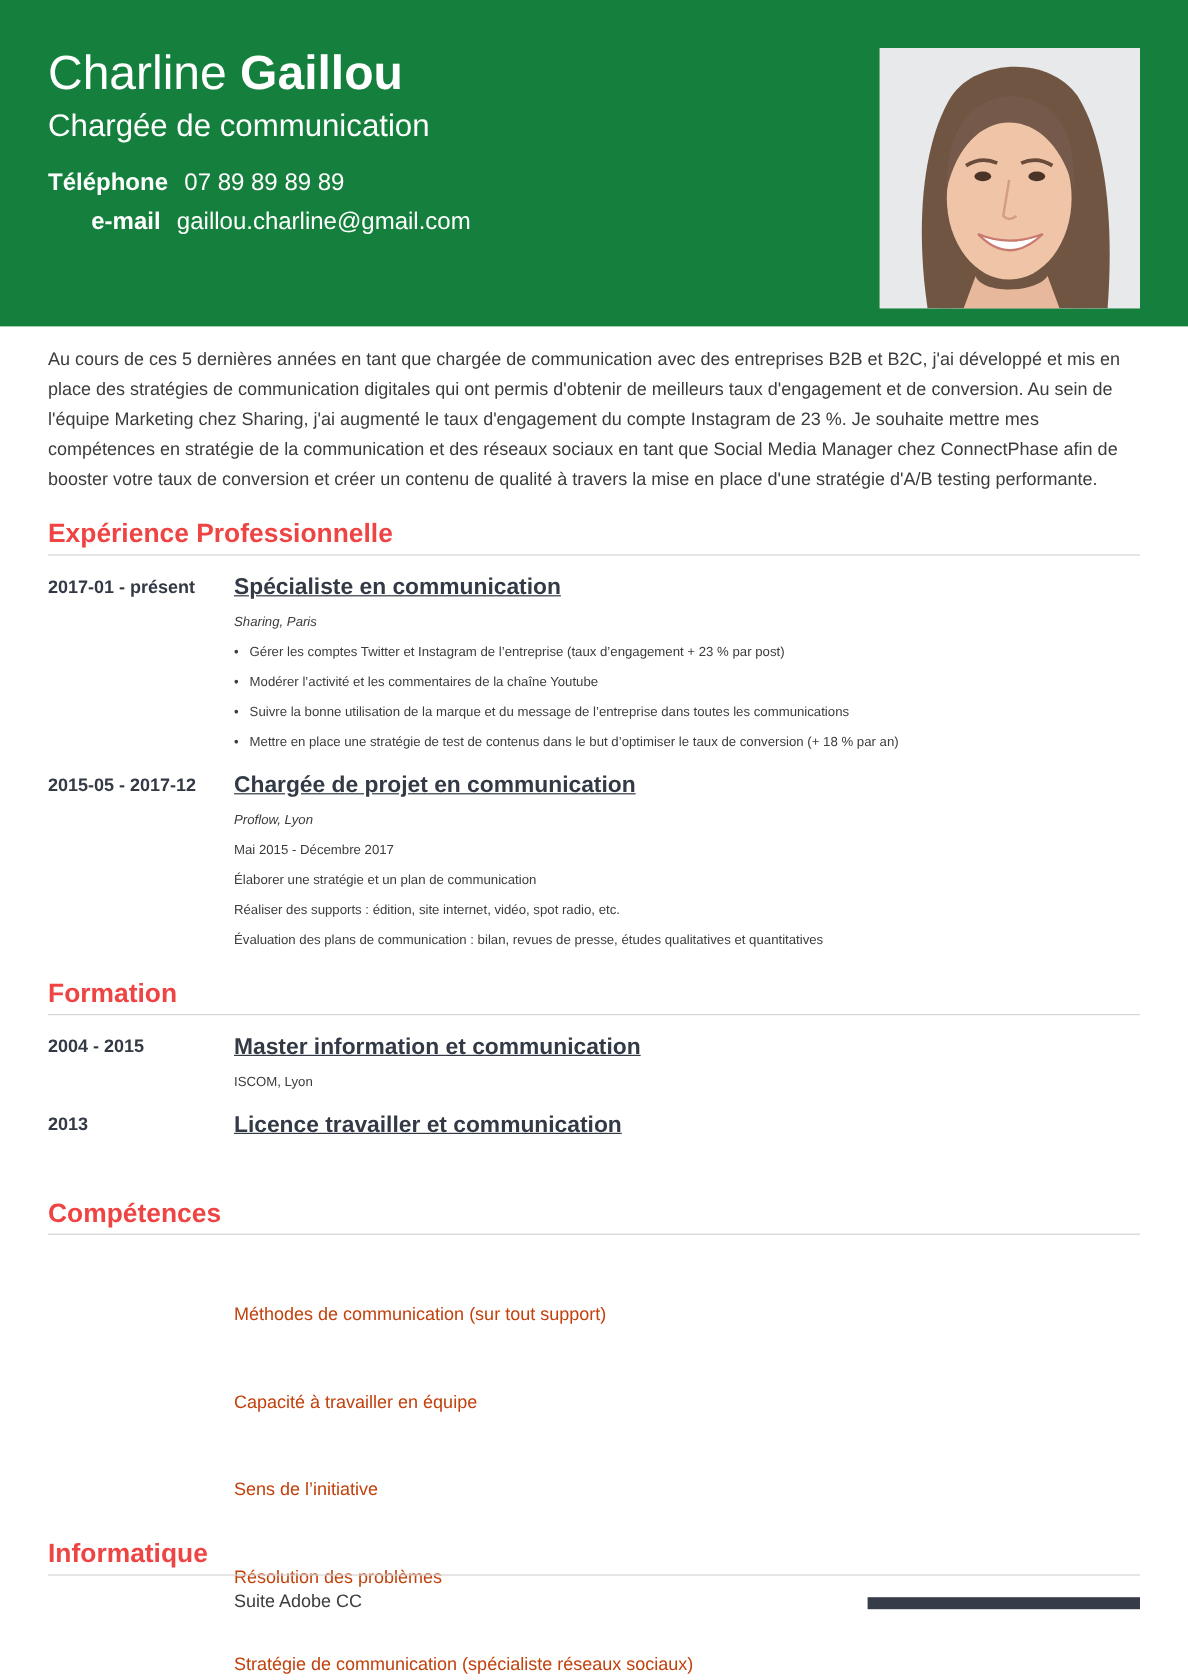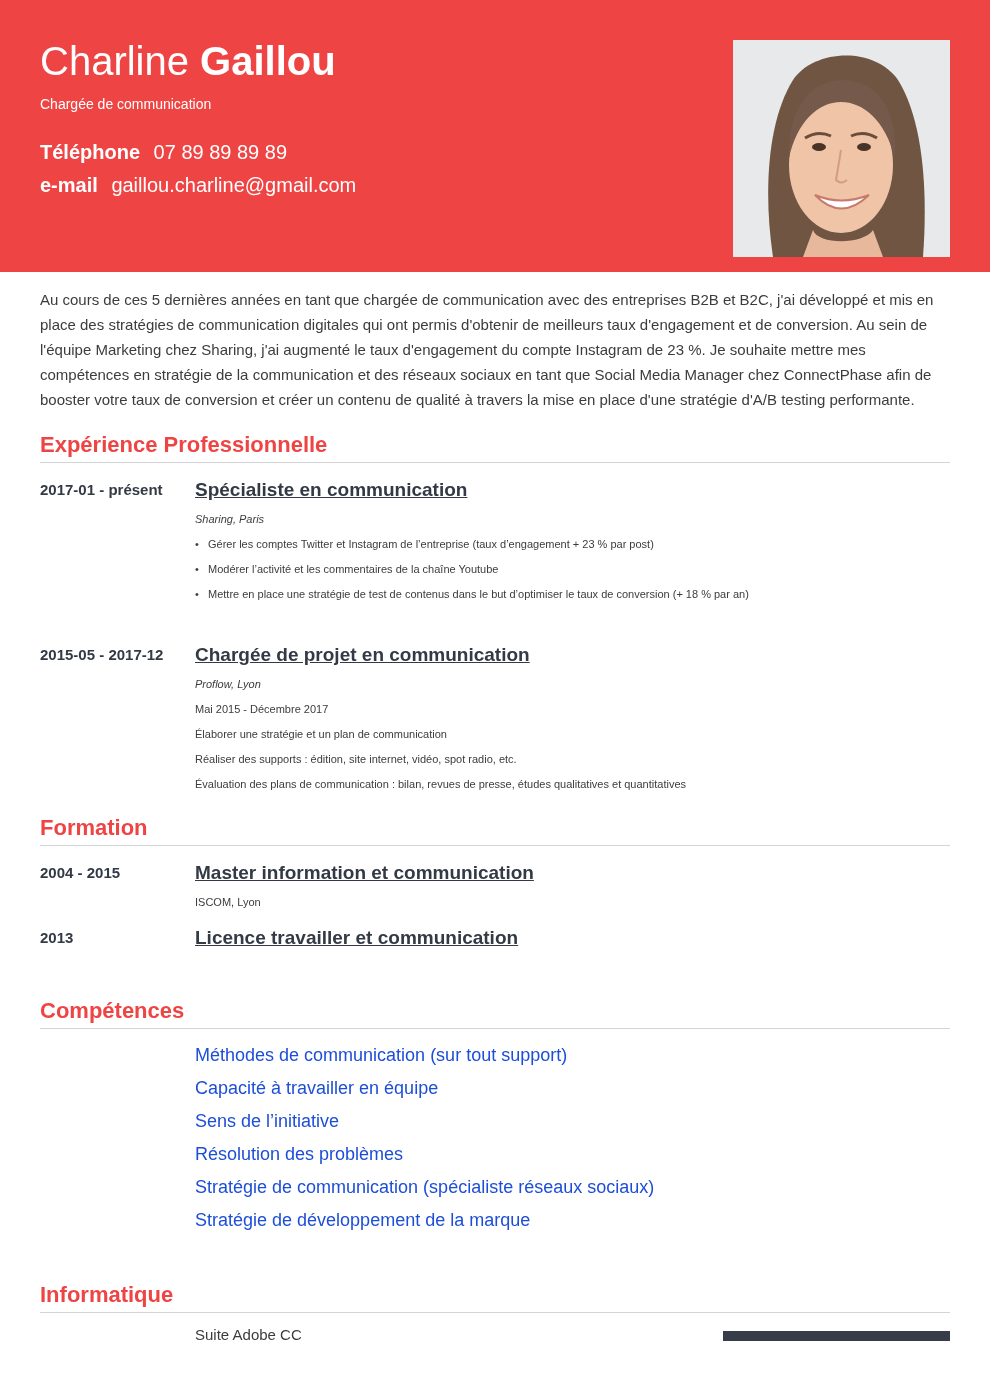--- a/index.html
+++ b/index.html
@@ -1,45 +1,45 @@
 <!DOCTYPE html>
 <html><head>
   <meta charset="utf-8">
   <style>
     * { box-sizing: border-box; margin: 0; padding: 0; }
     html, body { width: 990px; height: 1400px; background: #ffffff; overflow: hidden; }
     body { font-family: "Liberation Sans", sans-serif; color: #333a45; position: relative; }
 
-    .header { position: absolute; left: 0; top: 0; width: 990px; height: 272px; background: #ef4444; }
+    .header { position: absolute; left: 0; top: 0; width: 990px; height: 272px; background: #15803d; }
     .name { position: absolute; left: 40px; top: 38px; font-size: 40px; line-height: 46px; color: #ffffff; white-space: nowrap; }
     .name .first { font-weight: normal; }
     .name .last { font-weight: bold; }
-    .title { position: absolute; left: 40px; top: 91px; font-size: 14px; line-height: 26px; color: #ffffff; }
+    .title { position: absolute; left: 40px; top: 91px; font-size: 26px; line-height: 26px; color: #ffffff; }
     .contact { position: absolute; left: 40px; font-size: 20px; line-height: 18px; color: #ffffff; white-space: nowrap; }
     .contact .lbl { font-weight: bold; margin-right: 8px; }
     .contact.phone { top: 143px; }
-    .contact.email { top: 176px; }
+    .contact.email { top: 176px; margin-left: 36px; }
 
     .photo { position: absolute; left: 733px; top: 40px; width: 217px; height: 217px; background: #e9eaec; overflow: hidden; }
 
     .summary { position: absolute; left: 40px; top: 287px; width: 910px; font-size: 15px; line-height: 25px; color: #3c3c3c; }
 
     .section-title { position: absolute; left: 40px; width: 910px; font-size: 22px; line-height: 26px; font-weight: bold; color: #ef4444; border-bottom: 1px solid #d4d4d4; padding-bottom: 4px; }
 
     .entry { position: absolute; left: 40px; width: 910px; }
     .entry .date { position: absolute; left: 0; top: 0; width: 150px; font-size: 15px; line-height: 18px; font-weight: bold; color: #333a45; }
     .entry .body { position: absolute; left: 155px; top: -3px; width: 760px; }
     .entry .role { font-size: 19px; line-height: 24px; font-weight: bold; color: #333a45; margin-bottom: 5px; text-decoration: underline; }
     .entry .line { font-size: 11px; line-height: 25px; color: #3c3c3c; white-space: nowrap; }
     .entry .italic { font-style: italic; }
     .entry .bullet { padding-left: 13px; position: relative; }
     .entry .bullet::before { content: "•"; position: absolute; left: 0; top: 0; }
 
     .skills { position: absolute; left: 195px; top: 1039px; }
-    .skills .skill { font-size: 18px; line-height: 33px; color: #1d4ed8; white-space: nowrap; }
+    .skills .skill { font-size: 15px; line-height: 33px; color: #c2410c; white-space: nowrap; margin-top: 40px; }
 
     .it-row { position: absolute; left: 195px; top: 1325px; width: 755px; height: 22px; }
     .it-row .it-name { position: absolute; left: 0; top: 0; font-size: 15px; line-height: 20px; color: #3c3c3c; }
     .it-row .it-bar { position: absolute; left: 528px; top: 6px; width: 227px; height: 10px; background: #e6e6e6; }
     .it-row .it-fill { height: 100%; background: #373d48; }
   </style>
 </head>
 <body>
 
 <div class="header">
@@ -90,20 +90,21 @@
 
 <h2 class="section-title" style="top:432px;">Expérience Professionnelle</h2>
 
 <div class="entry" style="top:481px;">
   <div class="date">2017-01 - présent</div>
   <div class="body">
     <div class="role">Spécialiste en communication</div>
     <div class="line italic">Sharing, Paris</div>
     <div class="line bullet">Gérer les comptes Twitter et Instagram de l’entreprise (taux d’engagement + 23 % par post)</div>
     <div class="line bullet">Modérer l’activité et les commentaires de la chaîne Youtube</div>
+    <div class="line bullet">Suivre la bonne utilisation de la marque et du message de l’entreprise dans toutes les communications</div>
     <div class="line bullet">Mettre en place une stratégie de test de contenus dans le but d’optimiser le taux de conversion (+ 18 % par an)</div>
   </div>
 </div>
 
 <div class="entry" style="top:646px;">
   <div class="date">2015-05 - 2017-12</div>
   <div class="body">
     <div class="role">Chargée de projet en communication</div>
     <div class="line italic">Proflow, Lyon</div>
     <div class="line">Mai 2015 - Décembre 2017</div>

